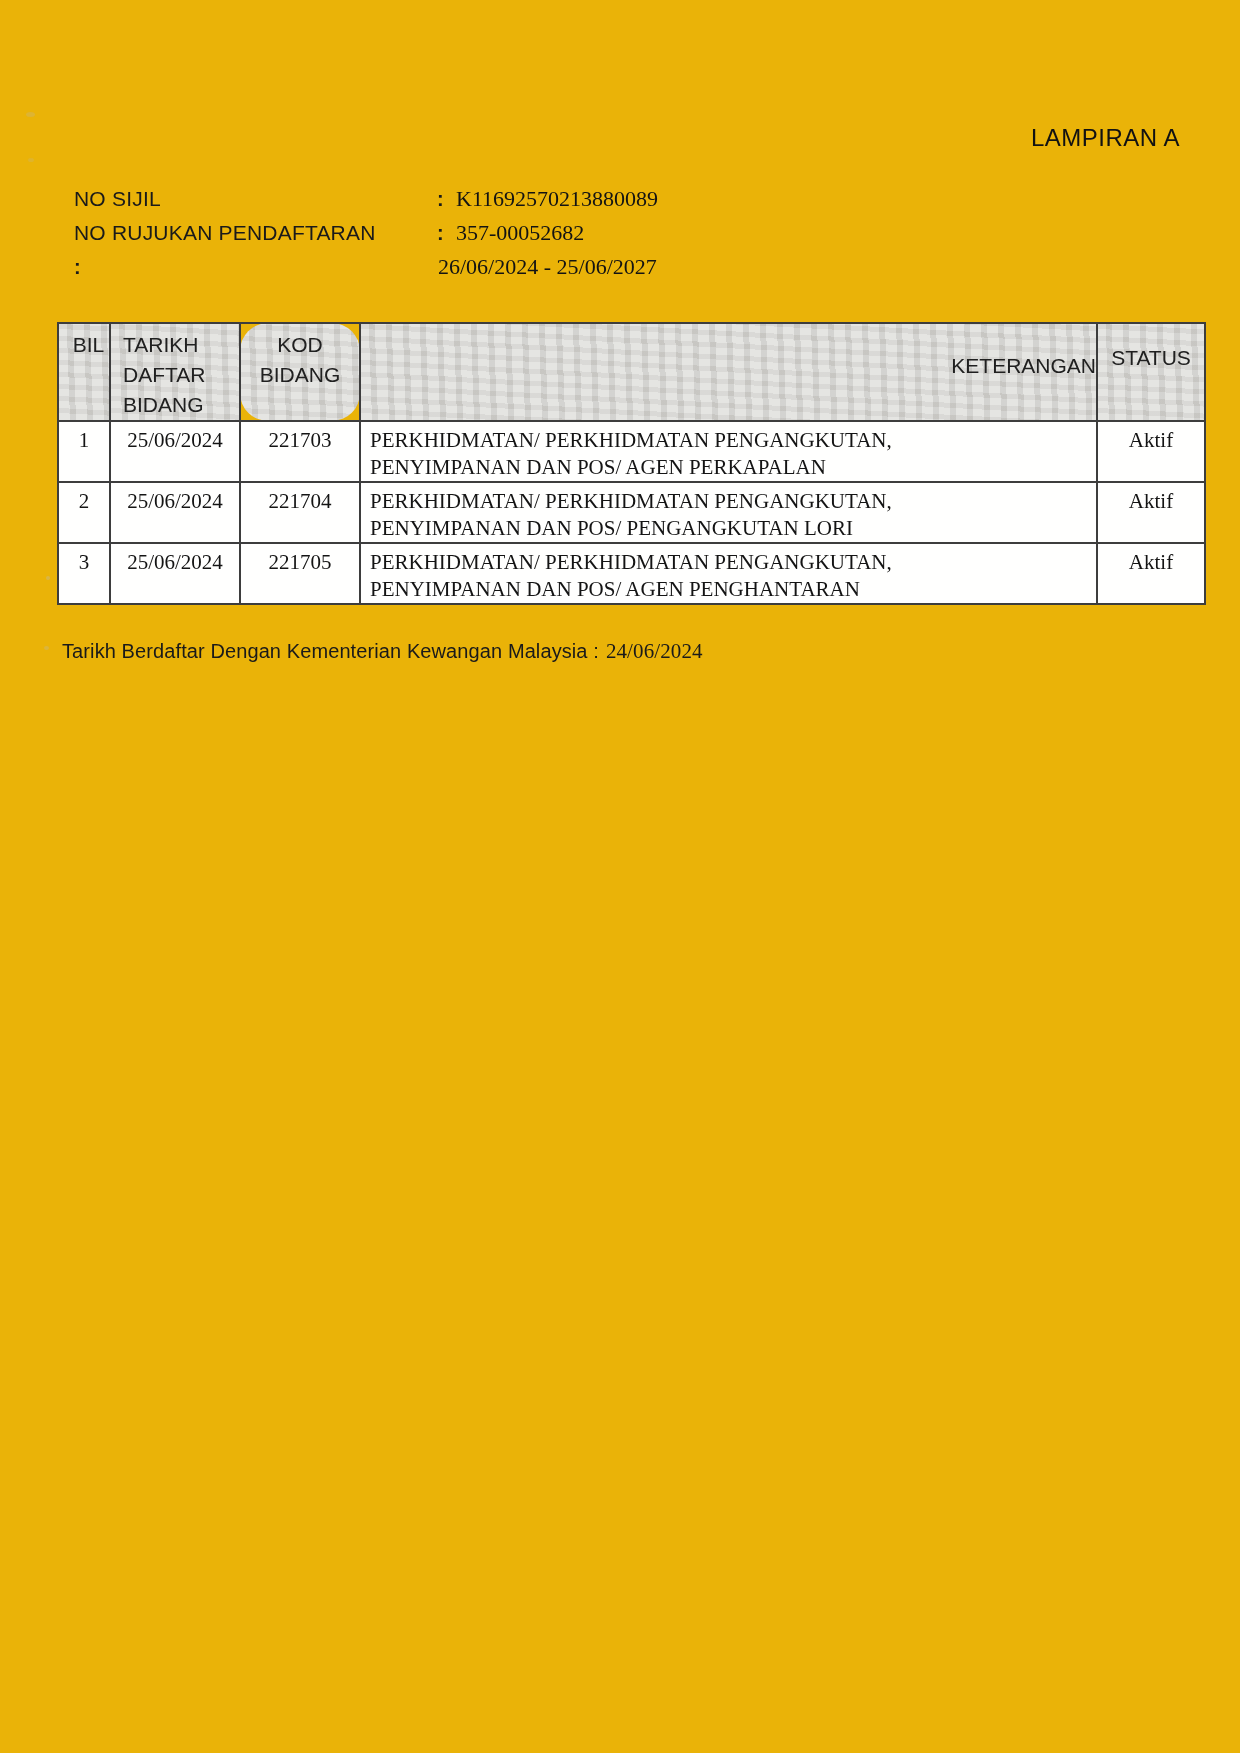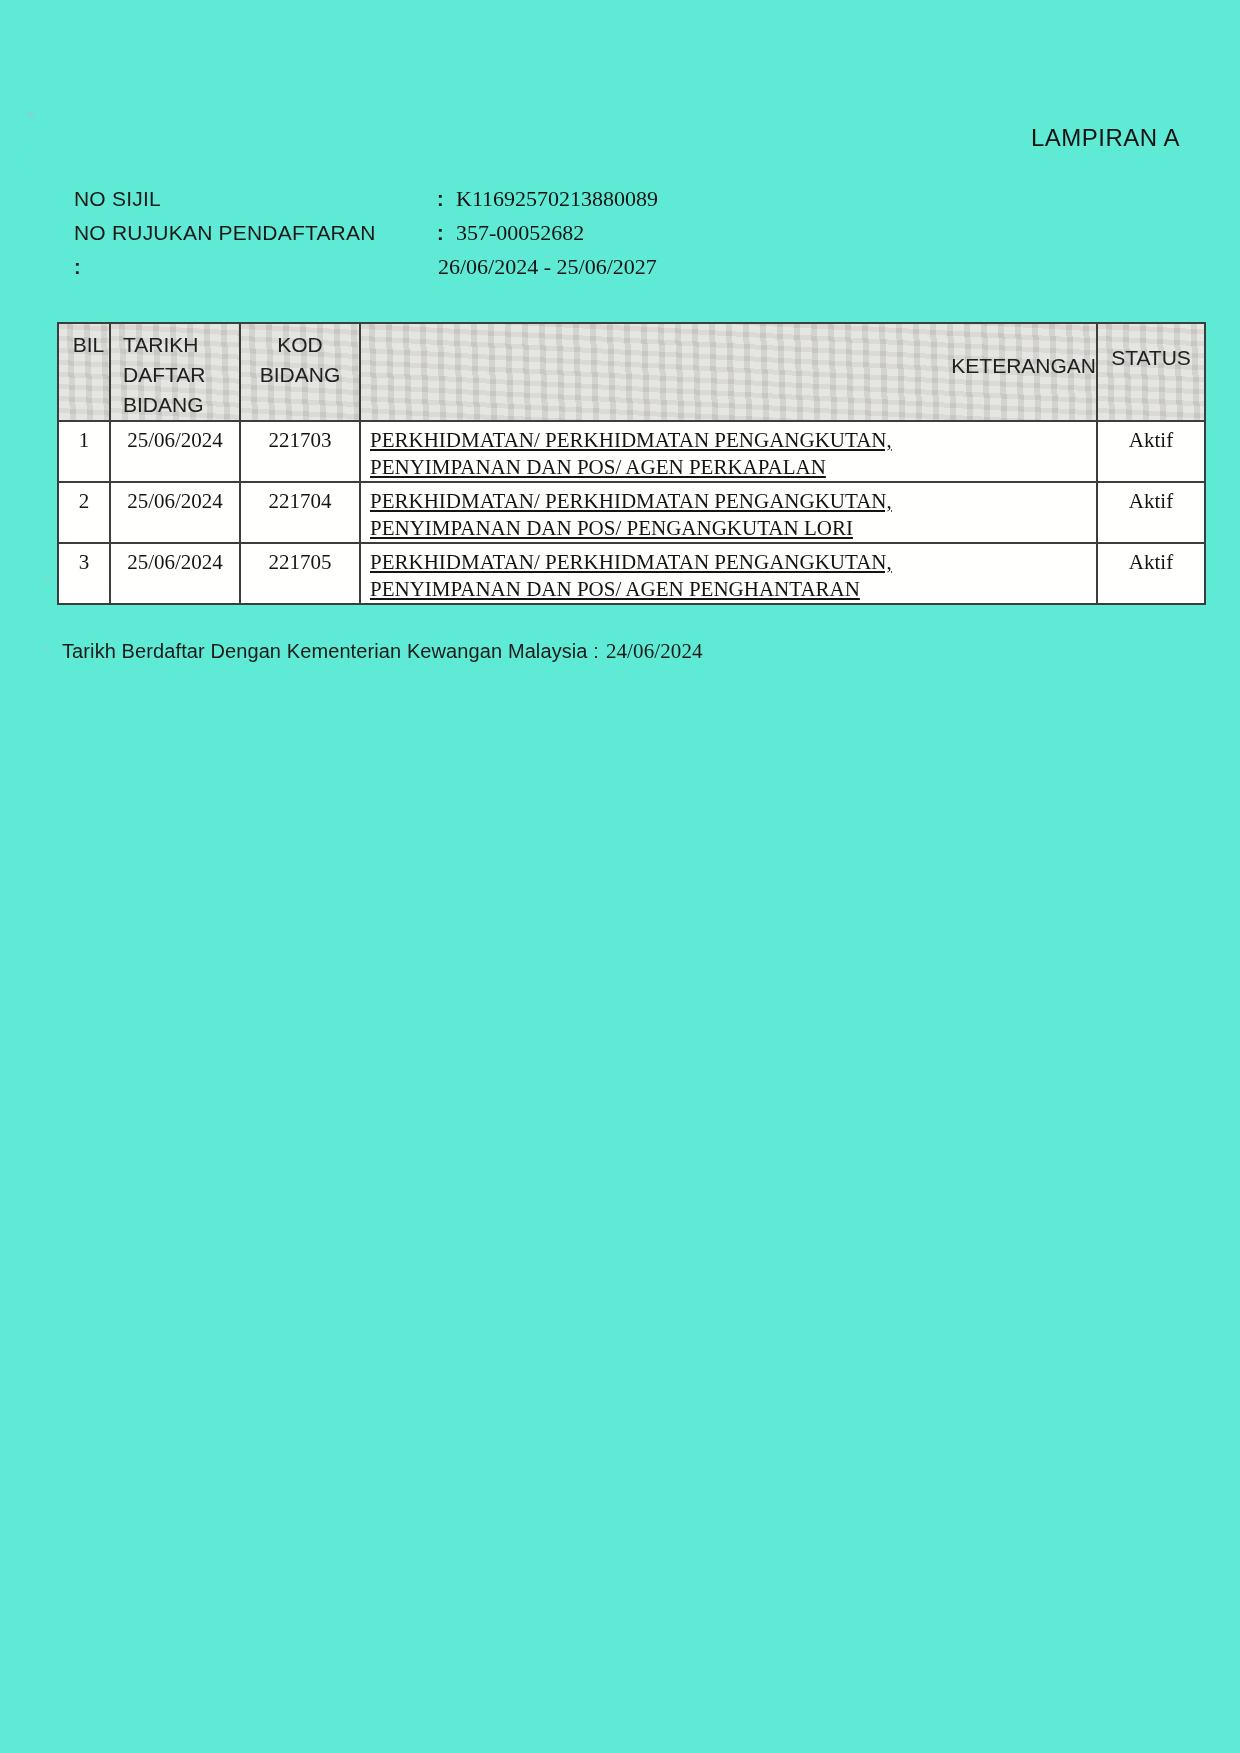--- a/index.html
+++ b/index.html
@@ -1,21 +1,21 @@
 <!DOCTYPE html>
 <html><head>
 <meta charset="utf-8">
 <style>
   * { margin: 0; padding: 0; box-sizing: border-box; }
   html, body { background: #ffffff; }
   .page {
     position: relative;
     width: 1240px;
     height: 1753px;
-    background: #5eead4;
+    background: #eab308;
     font-family: "Liberation Sans", sans-serif;
     color: #161616;
     overflow: hidden;
   }
 
   
   .lampiran {
     position: absolute;
     top: 124px;
     right: 60px;
@@ -62,36 +62,36 @@
       repeating-linear-gradient(88deg, rgba(255,255,255,0.20) 0 11px, rgba(120,118,112,0.10) 11px 17px),
       repeating-linear-gradient(3deg, rgba(255,255,255,0.14) 0 7px, rgba(110,110,106,0.08) 7px 12px);
     font-size: 21px;
     font-weight: normal;
     line-height: 30px;
     color: #202020;
   }
   th.h-bil { vertical-align: top; text-align: center; padding: 6px 0 0 9px; }
   th.h-tarikh { vertical-align: top; text-align: left; padding: 6px 0 0 12px; }
   th.h-tarikh .wrap { display: inline-block; width: 94px; text-align: left; }
-  th.h-kod { vertical-align: top; text-align: center; padding-top: 6px; }
+  th.h-kod { vertical-align: top; text-align: center; padding-top: 6px; border-radius: 28px; }
   th.h-kod .wrap { display: inline-block; width: 96px; text-align: center; }
   th.h-keterangan { vertical-align: middle; text-align: right; padding-bottom: 12px; }
   th.h-status { vertical-align: middle; text-align: center; padding-bottom: 28px; }
 
   tbody td {
     height: 55px;
     vertical-align: top;
     font-family: "Liberation Serif", serif;
     font-size: 21px;
     color: #141414;
     background: #fffffe;
   }
   td.c-bil, td.c-tarikh, td.c-kod, td.c-status { text-align: center; padding-top: 6px; }
   td.c-keterangan { text-align: left; padding: 5px 6px 0 9px; }
-  td.c-keterangan .ln { line-height: 27px; white-space: nowrap; text-decoration: underline; }
+  td.c-keterangan .ln { line-height: 27px; white-space: nowrap; }
 
   
   .footer-line {
     position: absolute;
     top: 639px;
     left: 62px;
     font-size: 20px;
     letter-spacing: 0.1px;
     color: #1a1a1a;
     white-space: nowrap;

